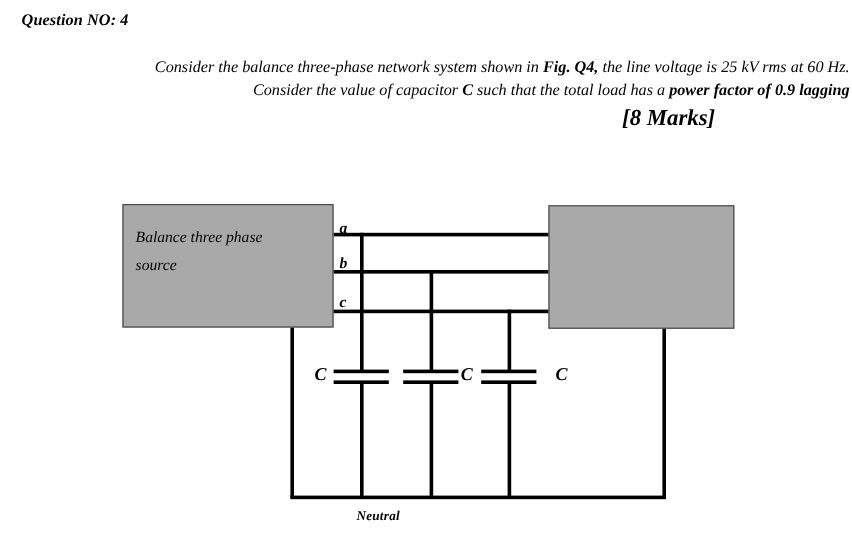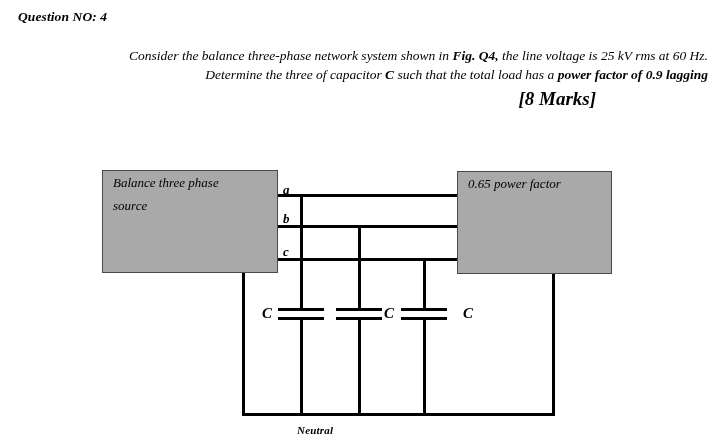--- a/index.html
+++ b/index.html
@@ -64,21 +64,21 @@
     top: 0;
     width: 710px;
     height: 448px;
   }
 
   .box {
     position: absolute;
     background: #a9a9a9;
     border: 1px solid #4a4a4a;
     box-sizing: border-box;
-    padding: 0 0 0 10px;
+    padding: 15px 0 0 10px;
     font-size: 13px;
     line-height: 23px;
   }
   .box .bl { white-space: nowrap; }
 
   #src-box {
     left: 96px;
     top: 170px;
     width: 176px;
     height: 103px;
@@ -132,21 +132,21 @@
 </style>
 </head>
 <body>
 
 <div id="page">
 
   <div class="q-heading">Question NO: 4</div>
 
   <div class="q-body">
     <div class="ln"><span>Consider the balance three-phase network system shown in </span><b>Fig. Q4,</b><span> the line voltage is 25 kV rms at 60 Hz.</span></div>
-    <div class="ln"><span>Determine the three of capacitor </span><b>C</b><span> such that the total load has a </span><b>power factor of 0.9 lagging</b></div>
+    <div class="ln"><span>Consider the value of capacitor </span><b>C</b><span> such that the total load has a </span><b>power factor of 0.9 lagging</b></div>
   </div>
 
   <div class="q-marks">[8 Marks]</div>
 
   <div id="figure">
 
     <div class="wire wire-h" style="left:271px; top:194px; width:181px;"></div>
 
     <div class="wire wire-h" style="left:271px; top:225px; width:181px;"></div>
 
@@ -180,21 +180,20 @@
     <div class="c-lbl" style="left:256px; top:306px;">C</div>
     <div class="c-lbl" style="left:378px; top:306px;">C</div>
     <div class="c-lbl" style="left:457px; top:306px;">C</div>
 
     <div class="box" id="src-box">
       <div class="bl">Balance three phase</div>
       <div class="bl">source</div>
     </div>
 
     <div class="box" id="load-box">
-      <div class="bl">0.65 power factor</div>
     </div>
 
     <div class="phase-lbl" style="left:277px; top:183px;">a</div>
     <div class="phase-lbl" style="left:277px; top:212px;">b</div>
     <div class="phase-lbl" style="left:277px; top:245px;">c</div>
 
     <div id="neutral-lbl">Neutral</div>
 
   </div>
 </div>

